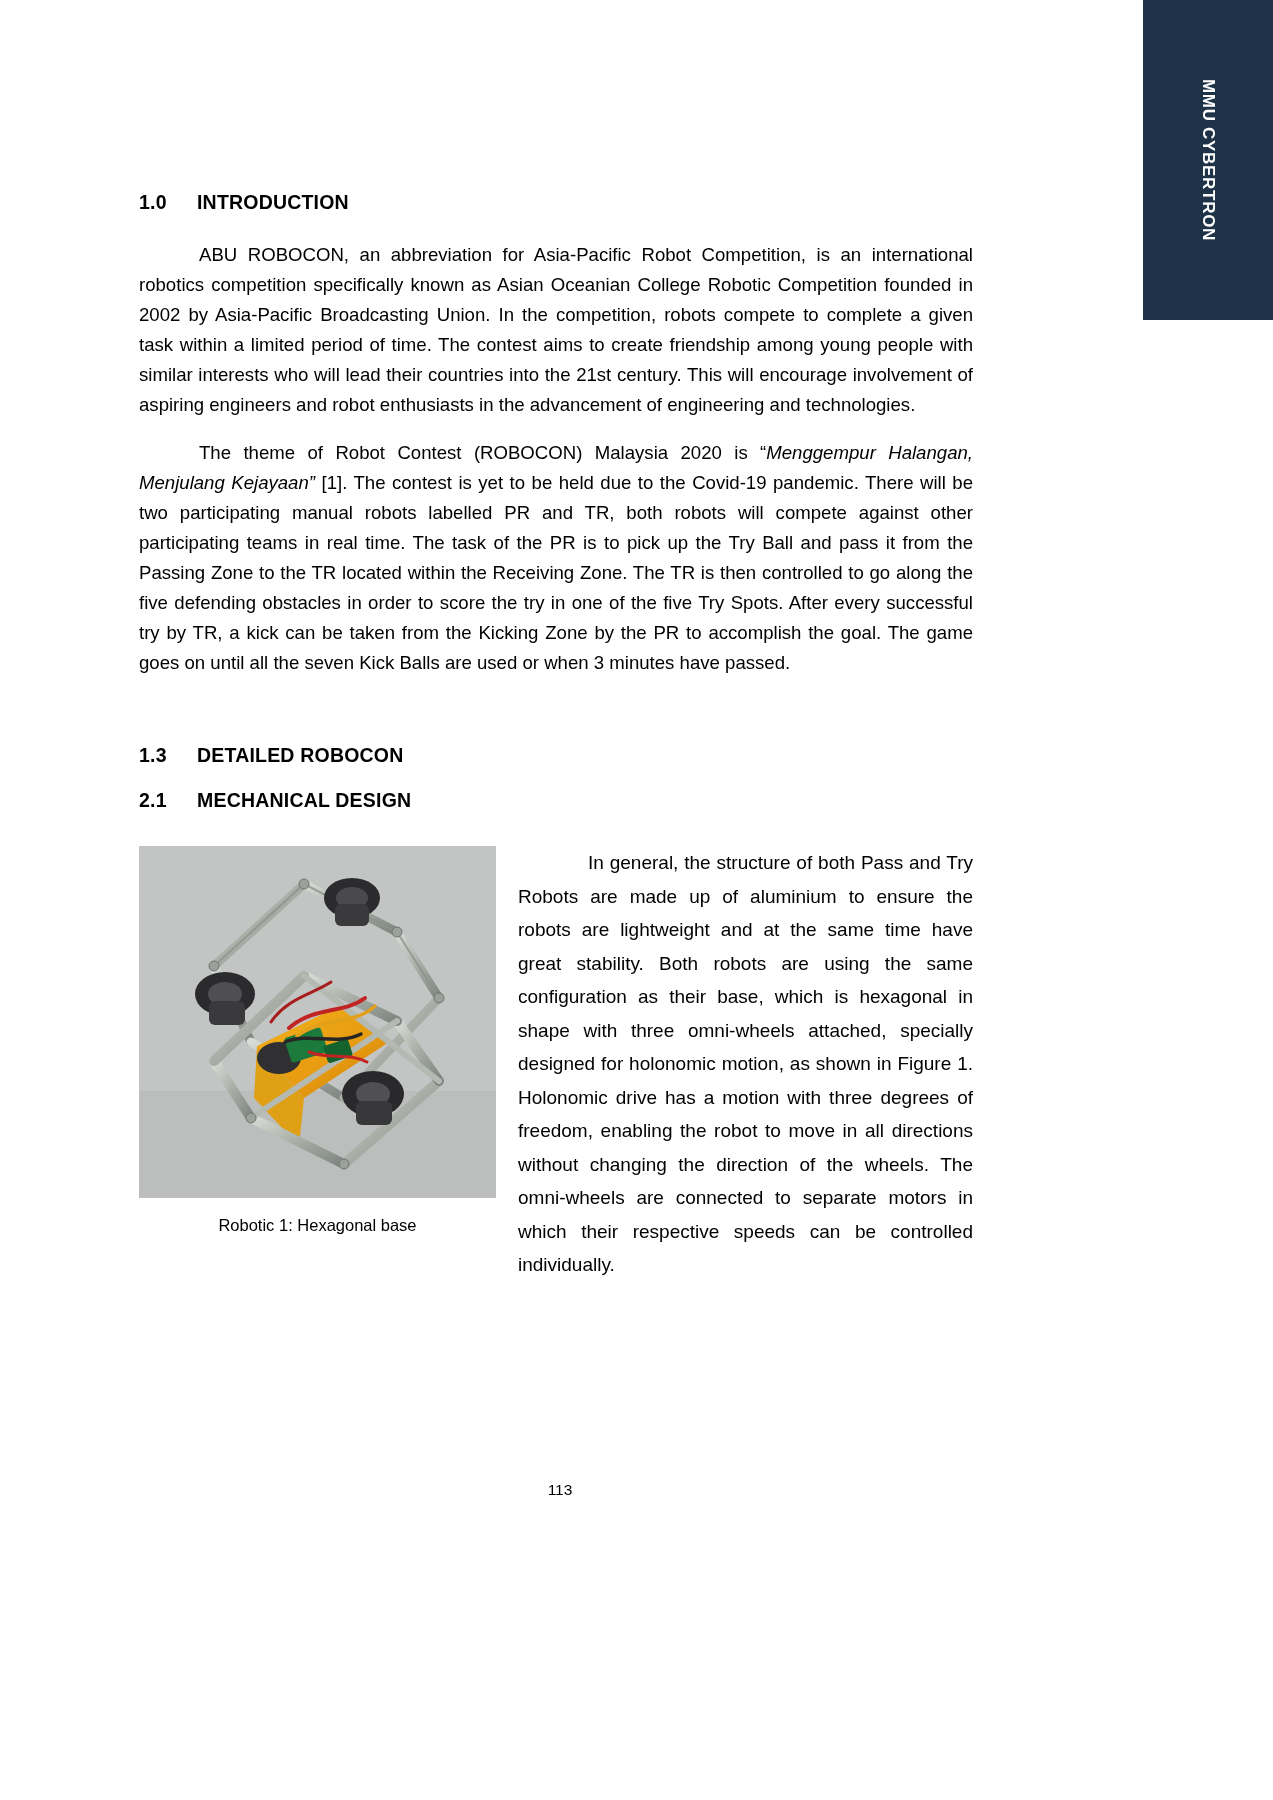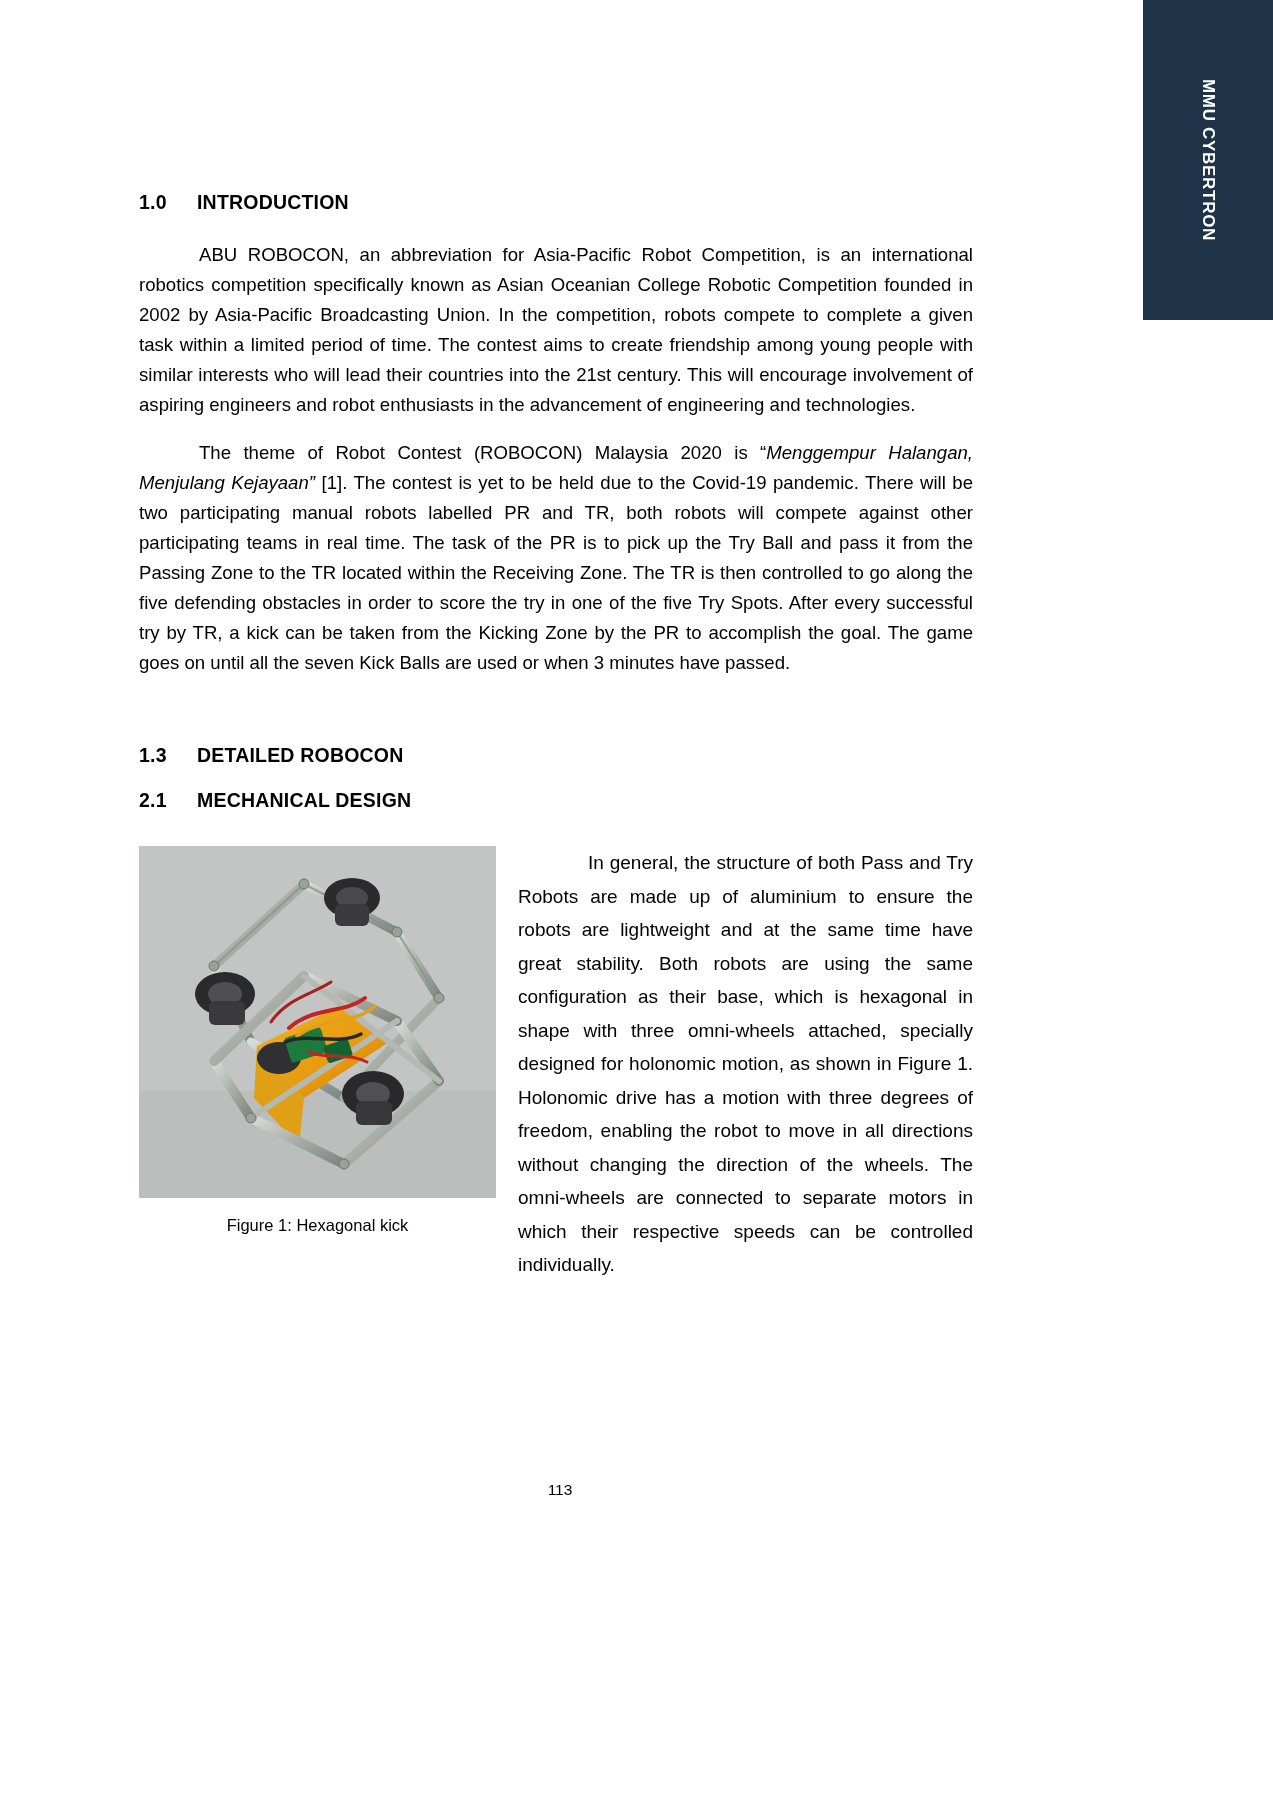--- a/index.html
+++ b/index.html
@@ -255,21 +255,21 @@
           <g fill="#9aa09a" stroke="#70766f" stroke-width="1">
             <circle cx="75" cy="120" r="5"></circle>
             <circle cx="165" cy="38" r="5"></circle>
             <circle cx="258" cy="86" r="5"></circle>
             <circle cx="300" cy="152" r="5"></circle>
             <circle cx="112" cy="272" r="5"></circle>
             <circle cx="205" cy="318" r="5"></circle>
           </g>
         </svg>
       </div>
-      <div class="figure-caption">Figure 1: Hexagonal kick</div>
+      <div class="figure-caption">Robotic 1: Hexagonal base</div>
     </div>
 
     <div class="right-col">
       <p>In general, the structure of both Pass and Try Robots are made up of aluminium to ensure the robots are lightweight and at the same time have great stability. Both robots are using the same configuration as their base, which is hexagonal in shape with three omni-wheels attached, specially designed for holonomic motion, as shown in Figure 1. Holonomic drive has a motion with three degrees of freedom, enabling the robot to move in all directions without changing the direction of the wheels. The omni-wheels are connected to separate motors in which their respective speeds can be controlled individually.</p>
     </div>
 
   </div>
 
   <div class="page-number">113</div>
 

